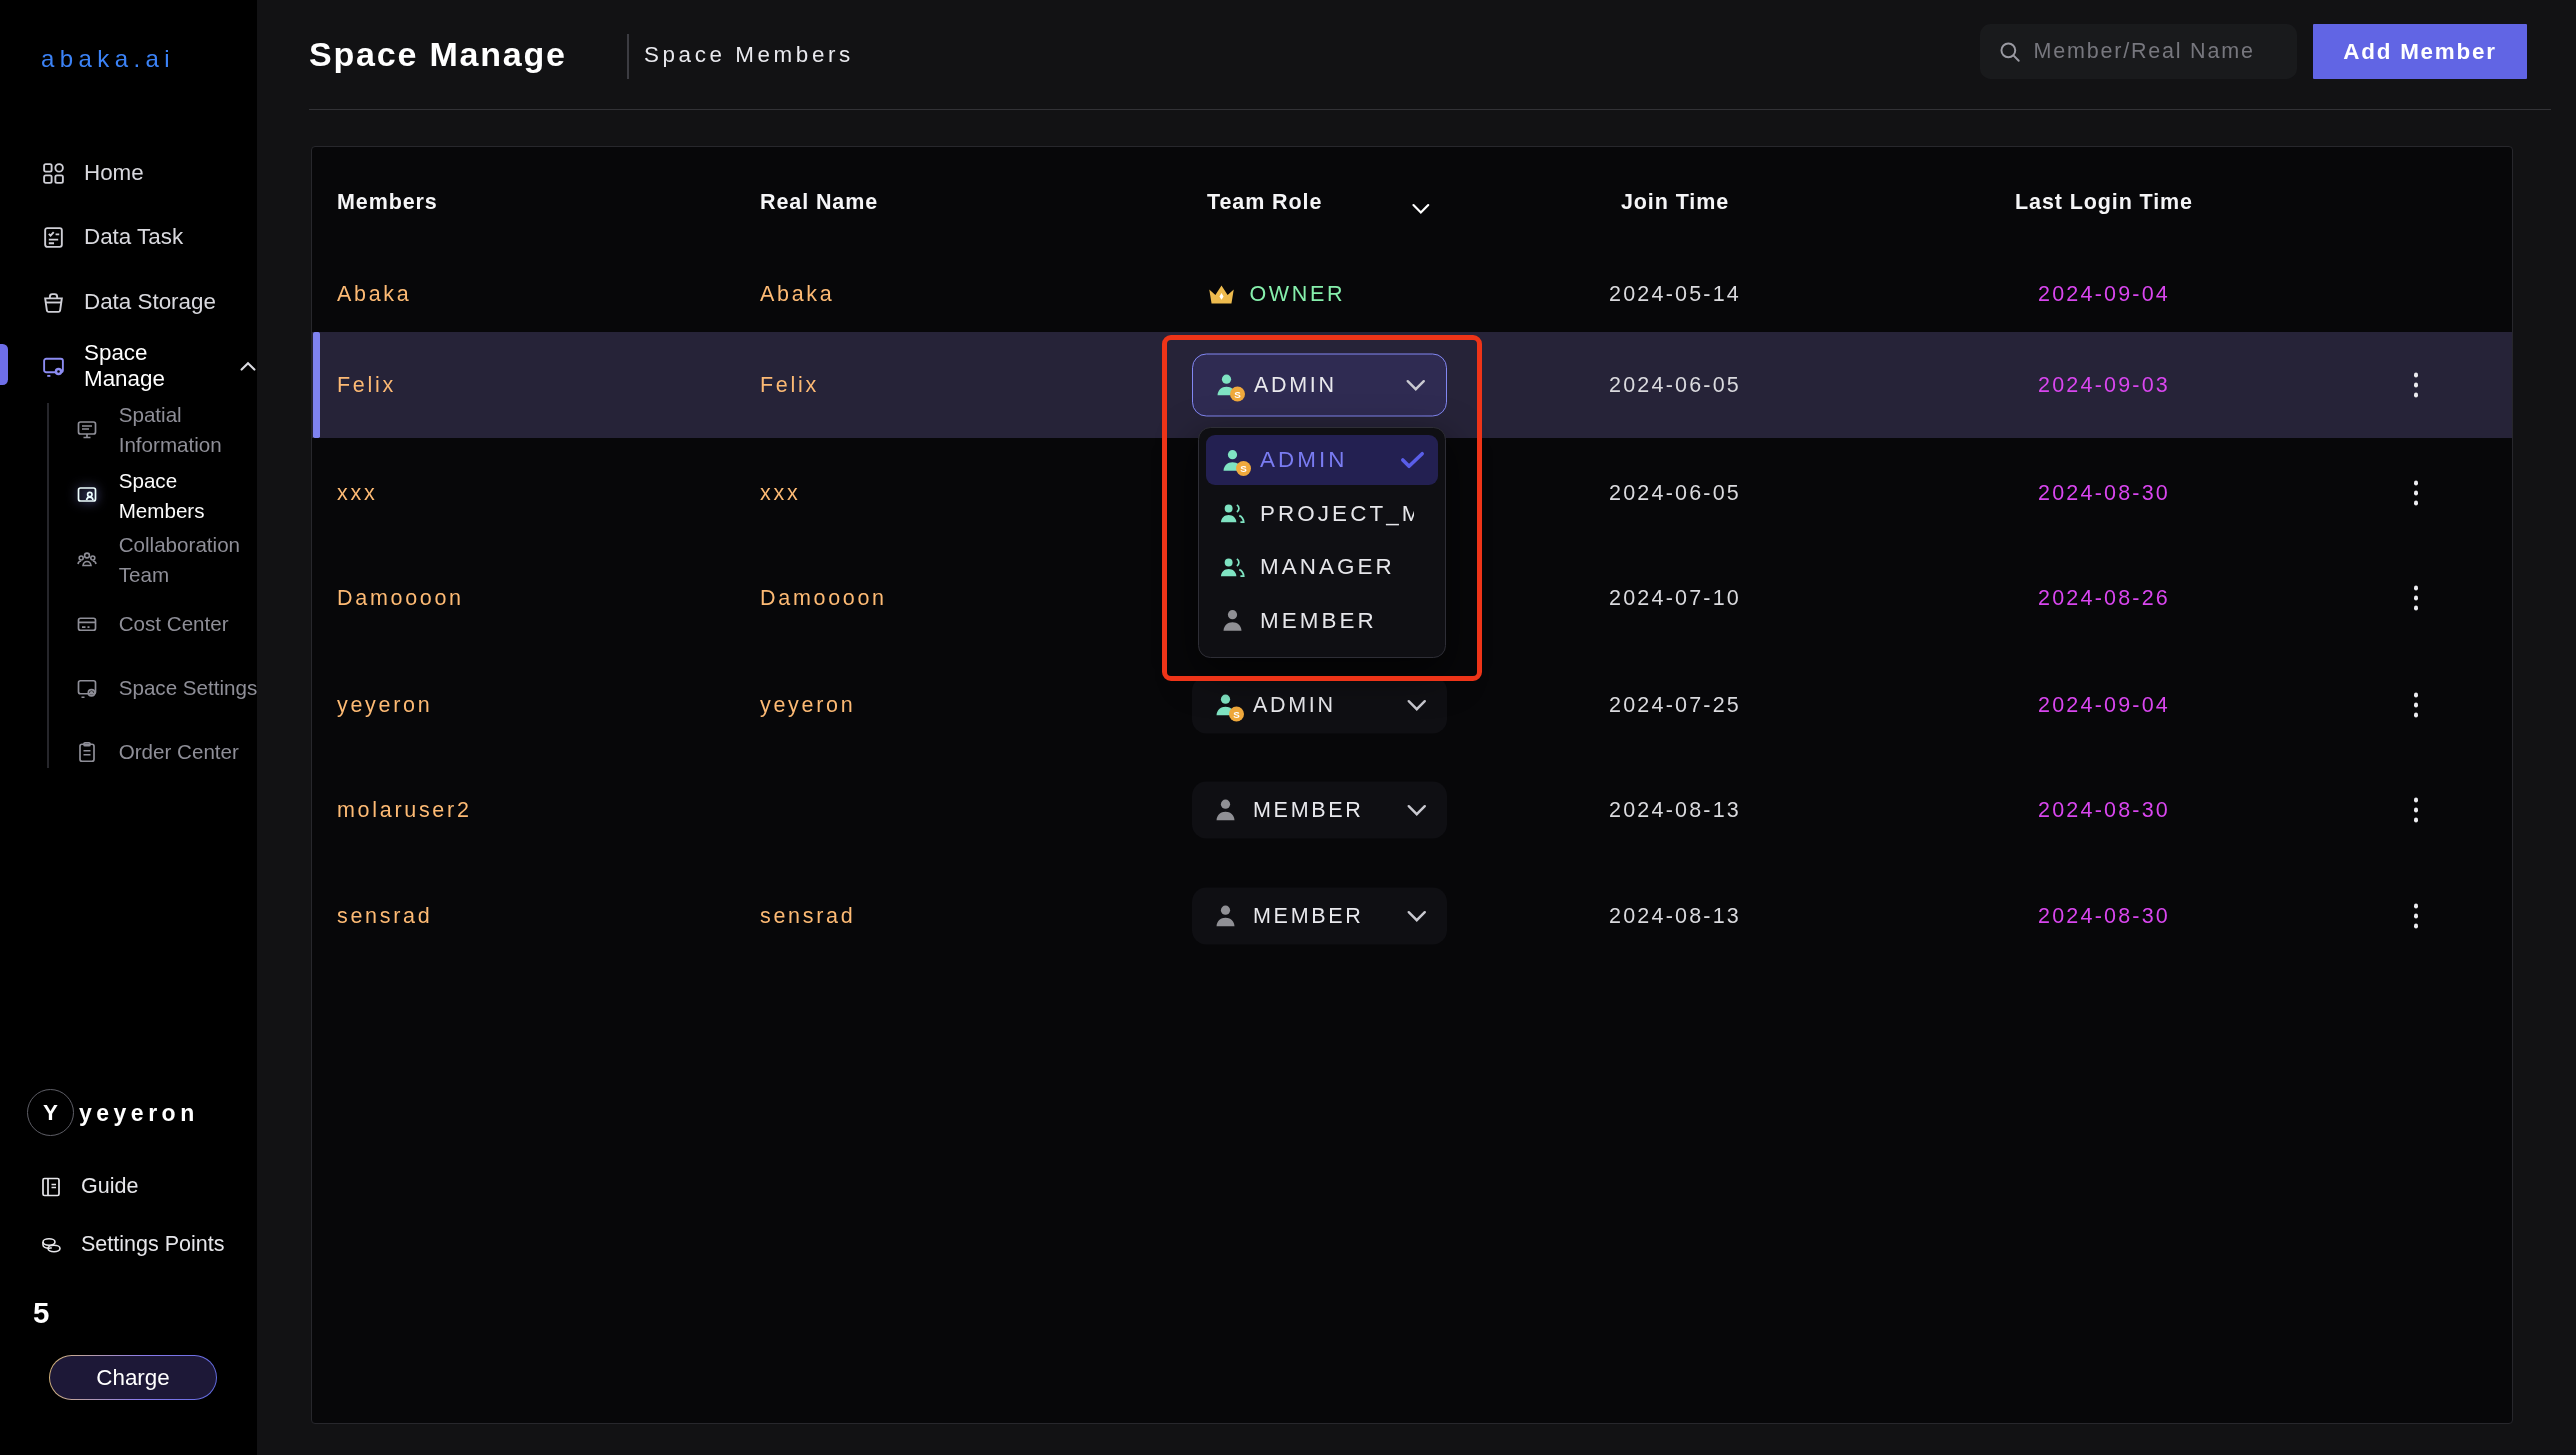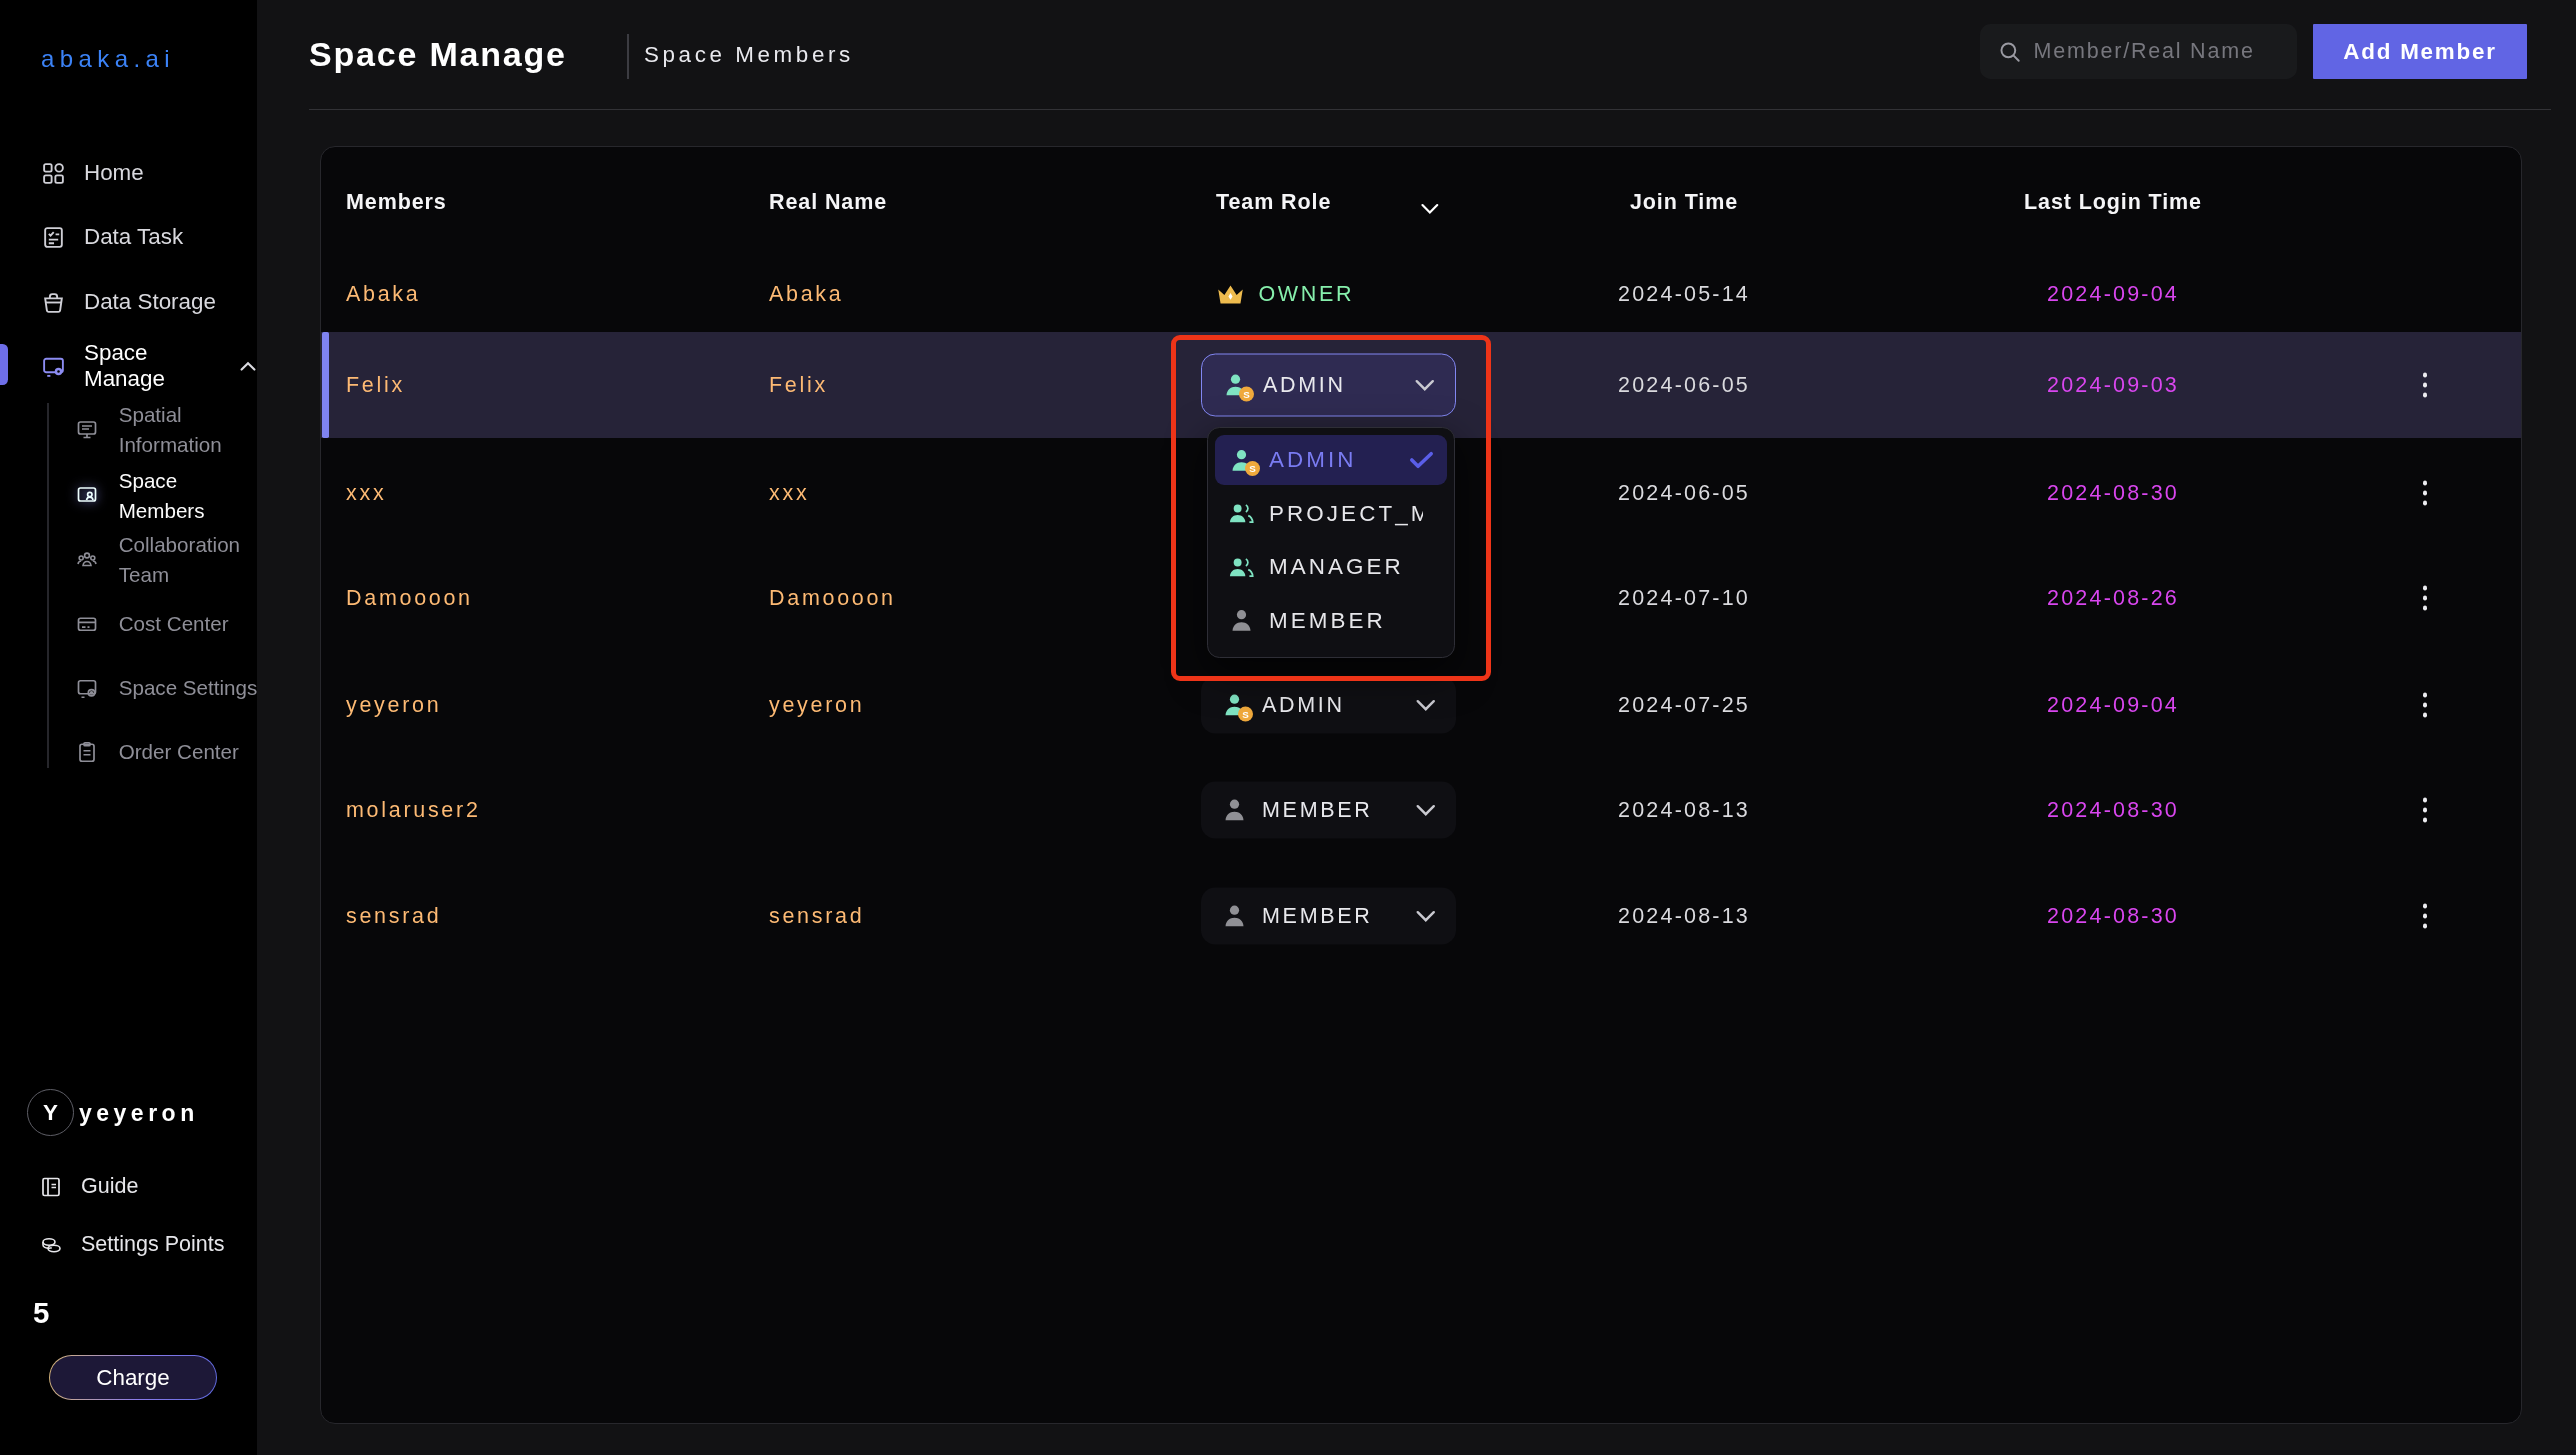--- a/index.html
+++ b/index.html
@@ -54,21 +54,21 @@
                 border-radius:10.7px; display:flex; align-items:center; gap:12.5px; padding:0 18px; }
   .search-box input { flex:1; background:transparent; border:none; outline:none; color:#cfcfd4;
                       font-size:21.5px; letter-spacing:1.8px; font-family:"Liberation Sans", sans-serif; }
   .search-box input::placeholder { color:#77777e; }
   .add-member-btn { position:absolute; left:2313px; top:24px; width:214px; height:55px; background:#6165e4;
                     border:none; border-radius:1px; color:#fff; font-size:22.4px; font-weight:bold;
                     letter-spacing:1.8px; cursor:pointer; font-family:"Liberation Sans", sans-serif; }
 
   
   .card { position:absolute; left:311px; top:146px; width:2202px; height:1278px; background:#070709;
-          border:0.9px solid #27272c; border-radius:15px;margin-left:9px; }
+          border:0.9px solid #27272c; border-radius:4px; }
   .thead { position:absolute; left:0; right:0; top:0; height:111px; }
   .row { position:absolute; left:0; right:0; height:106px; }
   .row.highlight { background:#262338; }
   .accent-bar { position:absolute; left:0.9px; top:0; bottom:0; width:7.2px; background:#7f83f0;
                 border-radius:1.8px; }
   .cell { position:absolute; top:50%; transform:translateY(-50%); color:#fdba74; font-size:21.5px;
           letter-spacing:2.7px; white-space:nowrap; }
   .c1 { left:25px; } .c2 { left:448px; } .c3 { left:895px; }
   .c4 { left:1233px; width:260px; text-align:center; letter-spacing:2.2px; color:#dadade; }
   .c5 { left:1613px; width:358px; text-align:center; letter-spacing:2.2px; color:#d946ef; }

